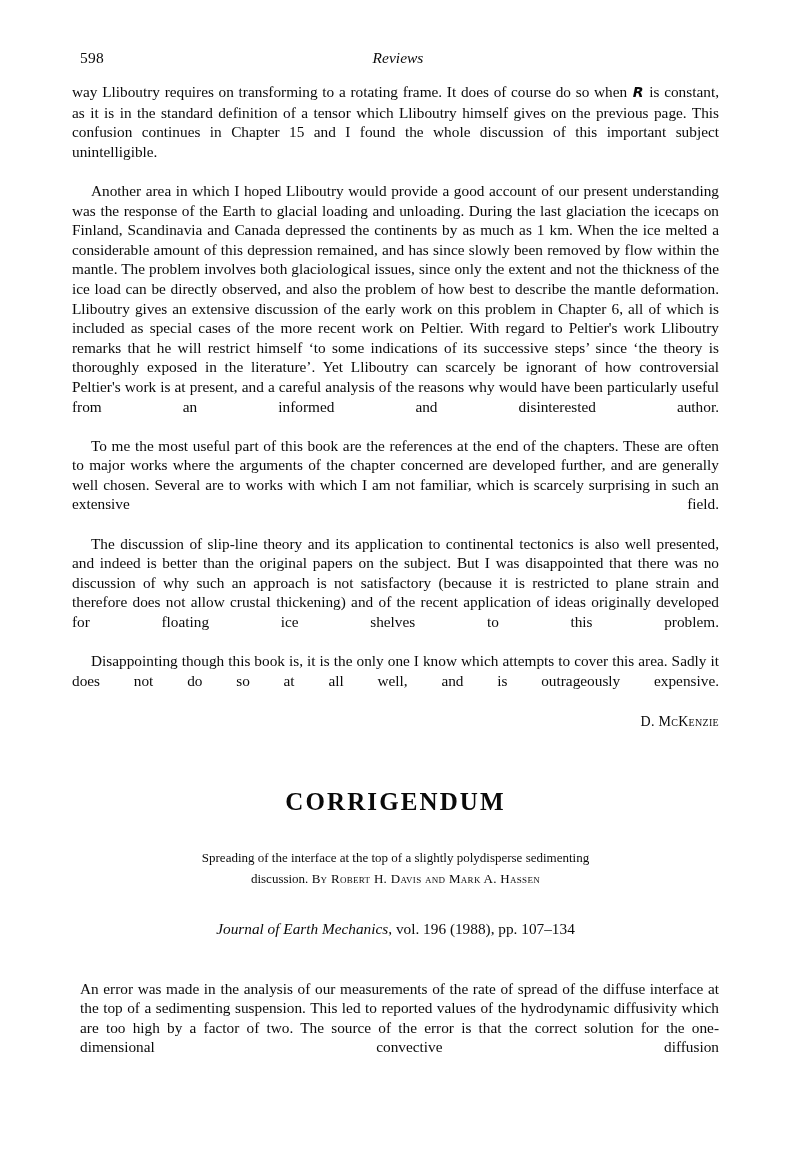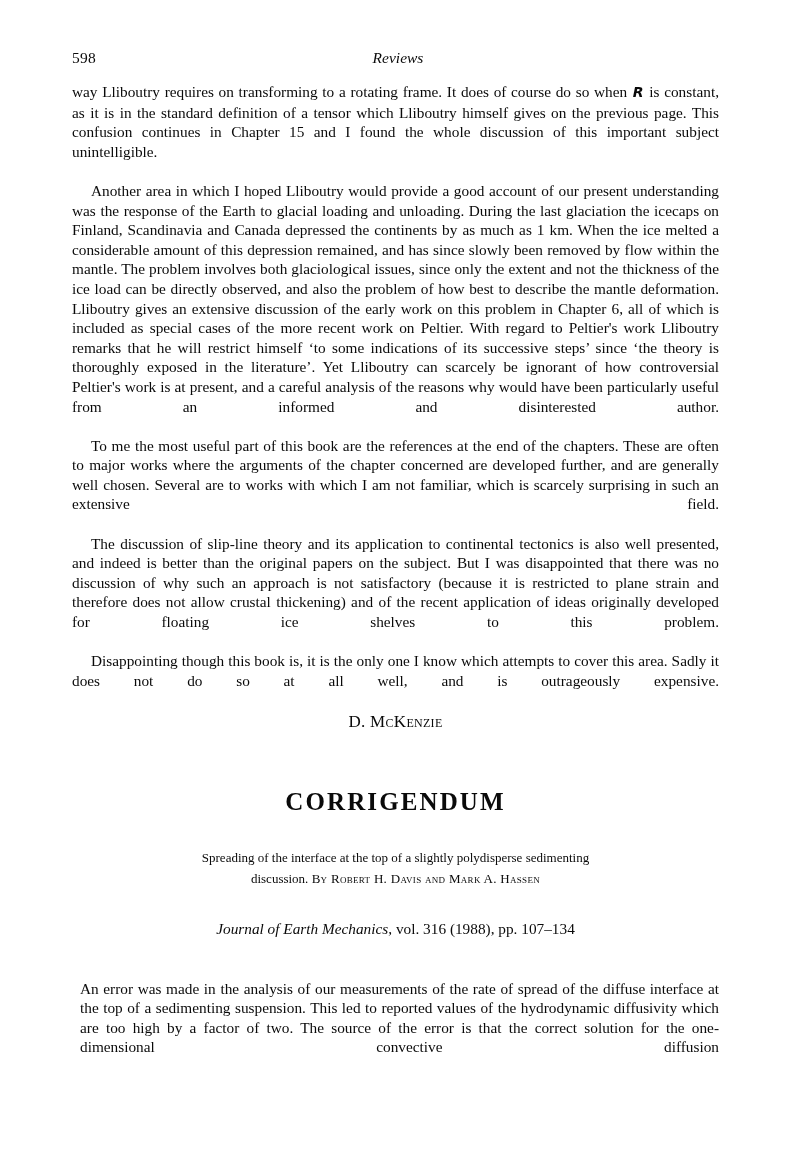--- a/index.html
+++ b/index.html
@@ -32,21 +32,21 @@
   }
 
   
   .running-head {
     position: relative;
     height: 24px;
     margin-bottom: 10px;
   }
   .folio {
     position: absolute;
-    left: 0;
+    left: 8px;
     top: 0;
     font-size: 15.5px;
     line-height: 20px;
     letter-spacing: 0.2px;
   }
   .head-title {
     position: absolute;
     left: 5px;
     right: 0;
     top: 0;
@@ -89,22 +89,22 @@
   }
 
   
   .sc {
     font-variant: small-caps;
     letter-spacing: 0.3px;
   }
 
   .signature {
     margin: 2px 0 0 0;
-    text-align: center;
-    font-size: 17px;
+    text-align: right;
+    font-size: 14px;
     line-height: 19.6px;
   }
 
   
   .corrigendum-wrap {
     margin-top: 58px;
   }
   .corrigendum-title {
     text-align: center;
     font-weight: bold;
@@ -165,21 +165,21 @@
 
     <div class="corrigendum-wrap">
       <p class="corrigendum-title">CORRIGENDUM</p>
 
       <p class="article-title">
         <span>Spreading of the interface at the top of a slightly polydisperse sedimenting</span>
         <span class="line2"><span>discussion. </span><span class="sc">By Robert H. Davis and Mark A. Hassen</span></span>
       </p>
 
       <p class="journal-ref">
-        <span class="jname">Journal of Earth Mechanics</span><span>, vol. 316 (1988), pp. 107–134</span>
+        <span class="jname">Journal of Earth Mechanics</span><span>, vol. 196 (1988), pp. 107–134</span>
       </p>
 
       <div class="corrigendum-body">
         <p class="body-par">An error was made in the analysis of our measurements of the rate of spread of the diffuse interface at the top of a sedimenting suspension. This led to reported values of the hydrodynamic diffusivity which are too high by a factor of two. The source of the error is that the correct solution for the one-dimensional convective diffusion</p>
       </div>
     </div>
 
   </div>
 </div>
 

